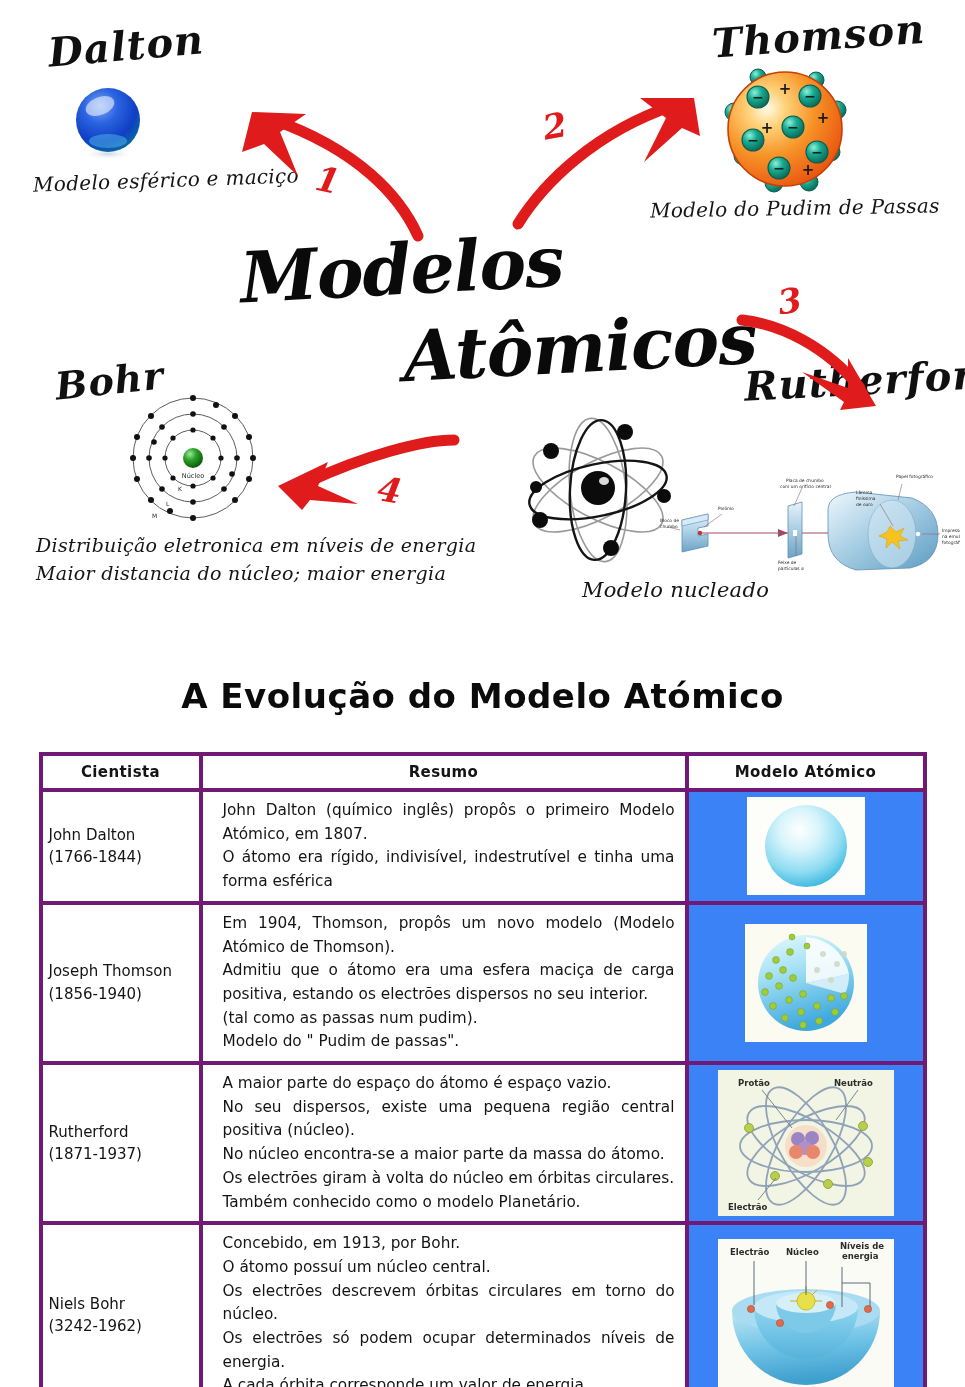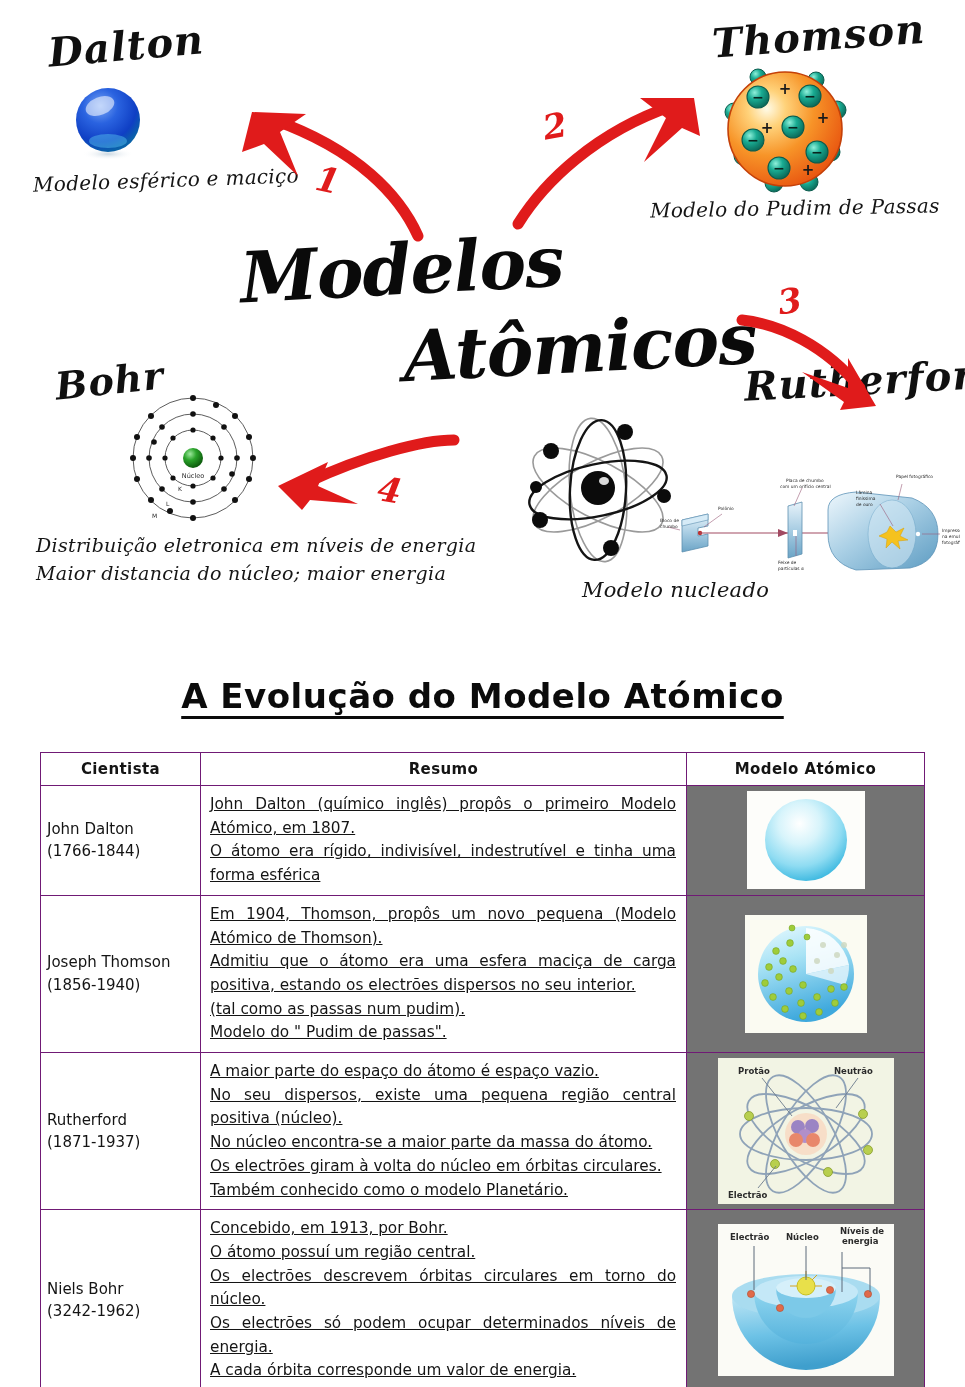--- a/index.html
+++ b/index.html
@@ -103,33 +103,32 @@
     width: 965px;
   }
   #table-title {
     text-align: center;
     font-family: "DejaVu Sans", sans-serif;
     font-weight: bold;
     font-size: 34px;
     color: #0b0b0b;
     letter-spacing: 0.5px;
     padding-top: 16px;
-    text-decoration: underline;
     text-decoration-thickness: 3px;
     text-underline-offset: 8px;
   }
   #evo-table {
     border-collapse: collapse;
     margin: 36px auto 0 auto;
     width: 884px;
     table-layout: fixed;
     border: 1px solid #6f7378;
   }
   #evo-table th, #evo-table td {
-    border: 1px solid #701a75;
+    border: 4px solid #701a75;
     vertical-align: middle;
     font-family: "DejaVu Sans", sans-serif;
     color: #141414;
   }
   #evo-table th {
     font-size: 15px;
     font-weight: bold;
     padding: 7px 4px;
     text-align: center;
     letter-spacing: 0.4px;
@@ -142,28 +141,27 @@
     text-align: left;
     font-size: 15px;
     line-height: 1.5;
     padding: 6px;
   }
   td.sum-cell {
     text-align: justify;
     text-align-last: left;
     font-size: 15.3px;
     line-height: 1.55;
-    padding: 7px 10px 7px 9px;
-    text-decoration: underline;
+    padding: 7px 10px 7px 20px;
   }
   td.sum-cell p { margin: 0; }
   td.mod-cell {
     text-align: center;
     padding: 0;
-    background: #737373;
+    background: #3b82f6;
   }
   .model-art { display: block; margin: 0 auto; }
 
   .tiny-lbl {
     font-family: "DejaVu Sans", sans-serif;
     fill: #2a2a2a;
   }
 </style>
 </head>
 <body>
@@ -473,21 +471,21 @@
           </svg>
         </td>
       </tr>
 
       <tr>
         <td class="sci-cell">
           <div>Joseph Thomson</div>
           <div>(1856-1940)</div>
         </td>
         <td class="sum-cell">
-          <p>Em 1904, Thomson, propôs um novo pequena (Modelo Atómico de Thomson).</p>
+          <p>Em 1904, Thomson, propôs um novo modelo (Modelo Atómico de Thomson).</p>
           <p>Admitiu que o átomo era uma esfera maciça de carga positiva, estando os electrões dispersos no seu interior.</p>
           <p>(tal como as passas num pudim).</p>
           <p>Modelo do " Pudim de passas".</p>
         </td>
         <td class="mod-cell">
           <svg class="model-art" width="122" height="118" viewBox="0 0 122 118">
             <rect width="122" height="118" fill="#fbfbf2"></rect>
             <defs>
               <linearGradient id="tThom" x1="0" y1="0" x2="0.3" y2="1">
                 <stop offset="0%" stop-color="#eafaff"></stop>
@@ -582,21 +580,21 @@
         </td>
       </tr>
 
       <tr>
         <td class="sci-cell">
           <div>Niels Bohr</div>
           <div>(3242-1962)</div>
         </td>
         <td class="sum-cell">
           <p>Concebido, em 1913, por Bohr.</p>
-          <p>O átomo possuí um região central.</p>
+          <p>O átomo possuí um núcleo central.</p>
           <p>Os electrões descrevem órbitas circulares em torno do núcleo.</p>
           <p>Os electrões só podem ocupar determinados níveis de energia.</p>
           <p>A cada órbita corresponde um valor de energia.</p>
         </td>
         <td class="mod-cell">
           <svg class="model-art" width="176" height="152" viewBox="0 0 176 152">
             <rect width="176" height="152" fill="#fbfbf6"></rect>
             <defs>
               <linearGradient id="bohrOut" x1="0" y1="0" x2="0.2" y2="1">
                 <stop offset="0%" stop-color="#bfe6f5"></stop>

